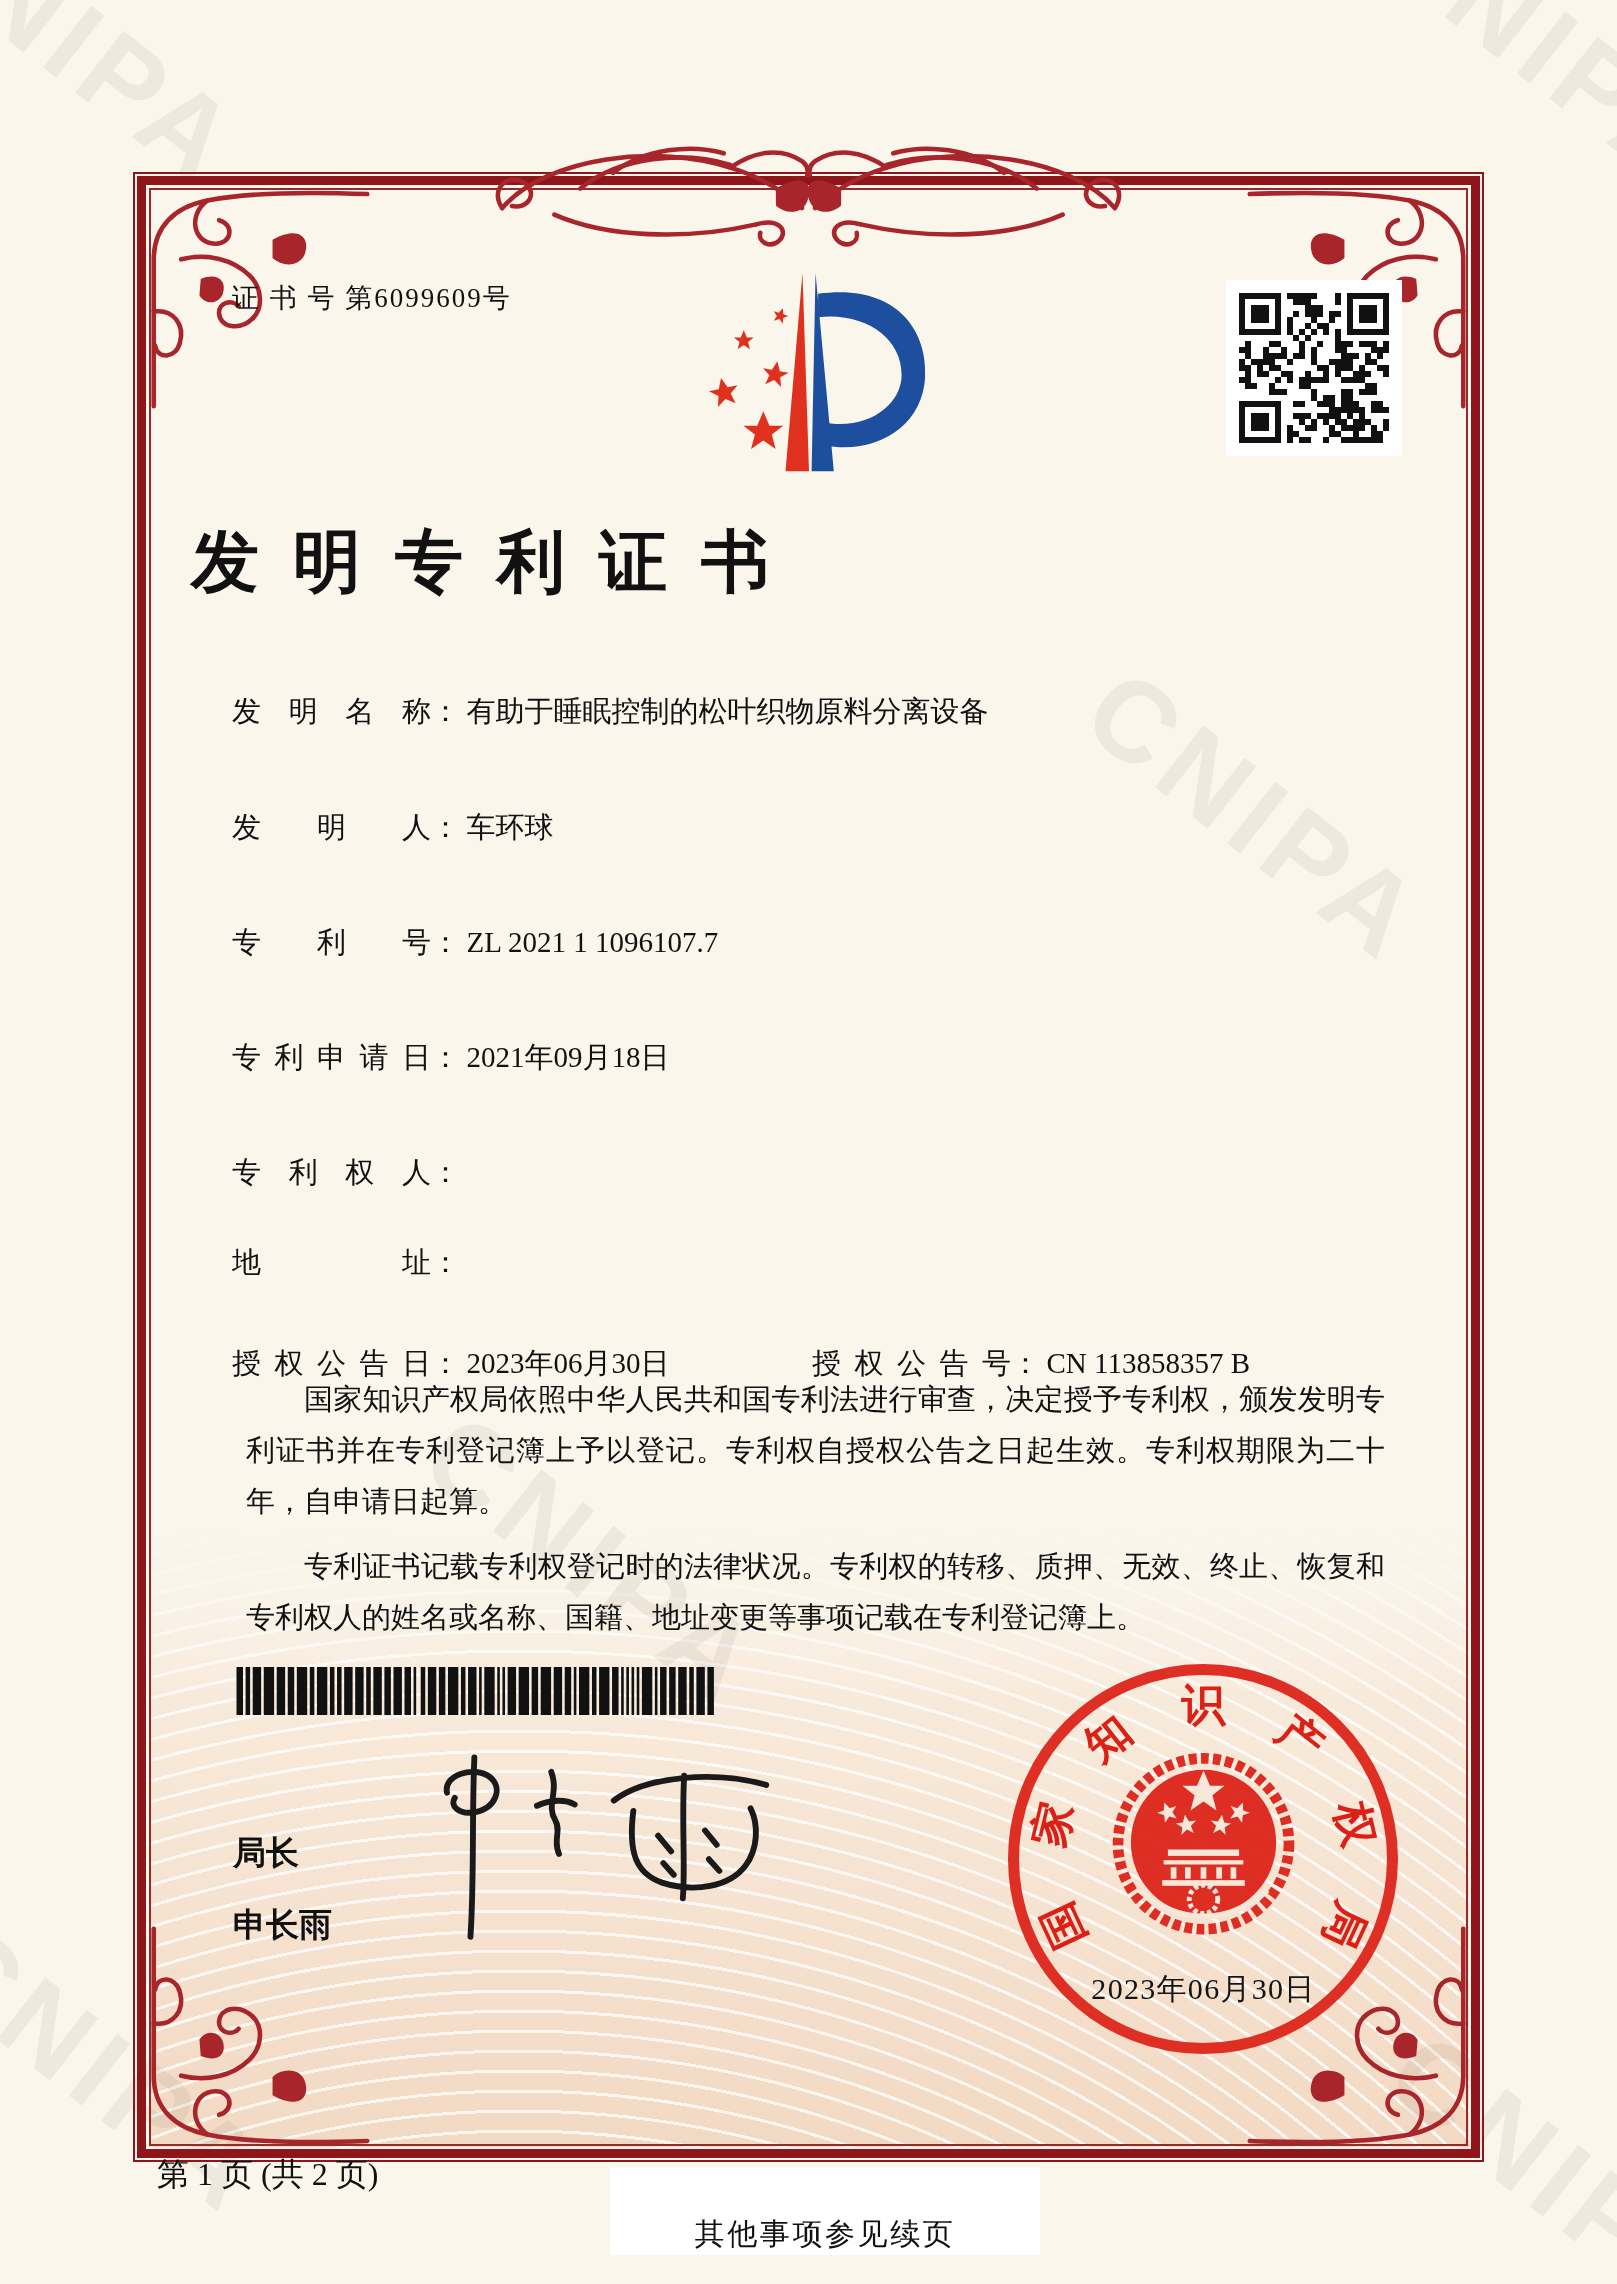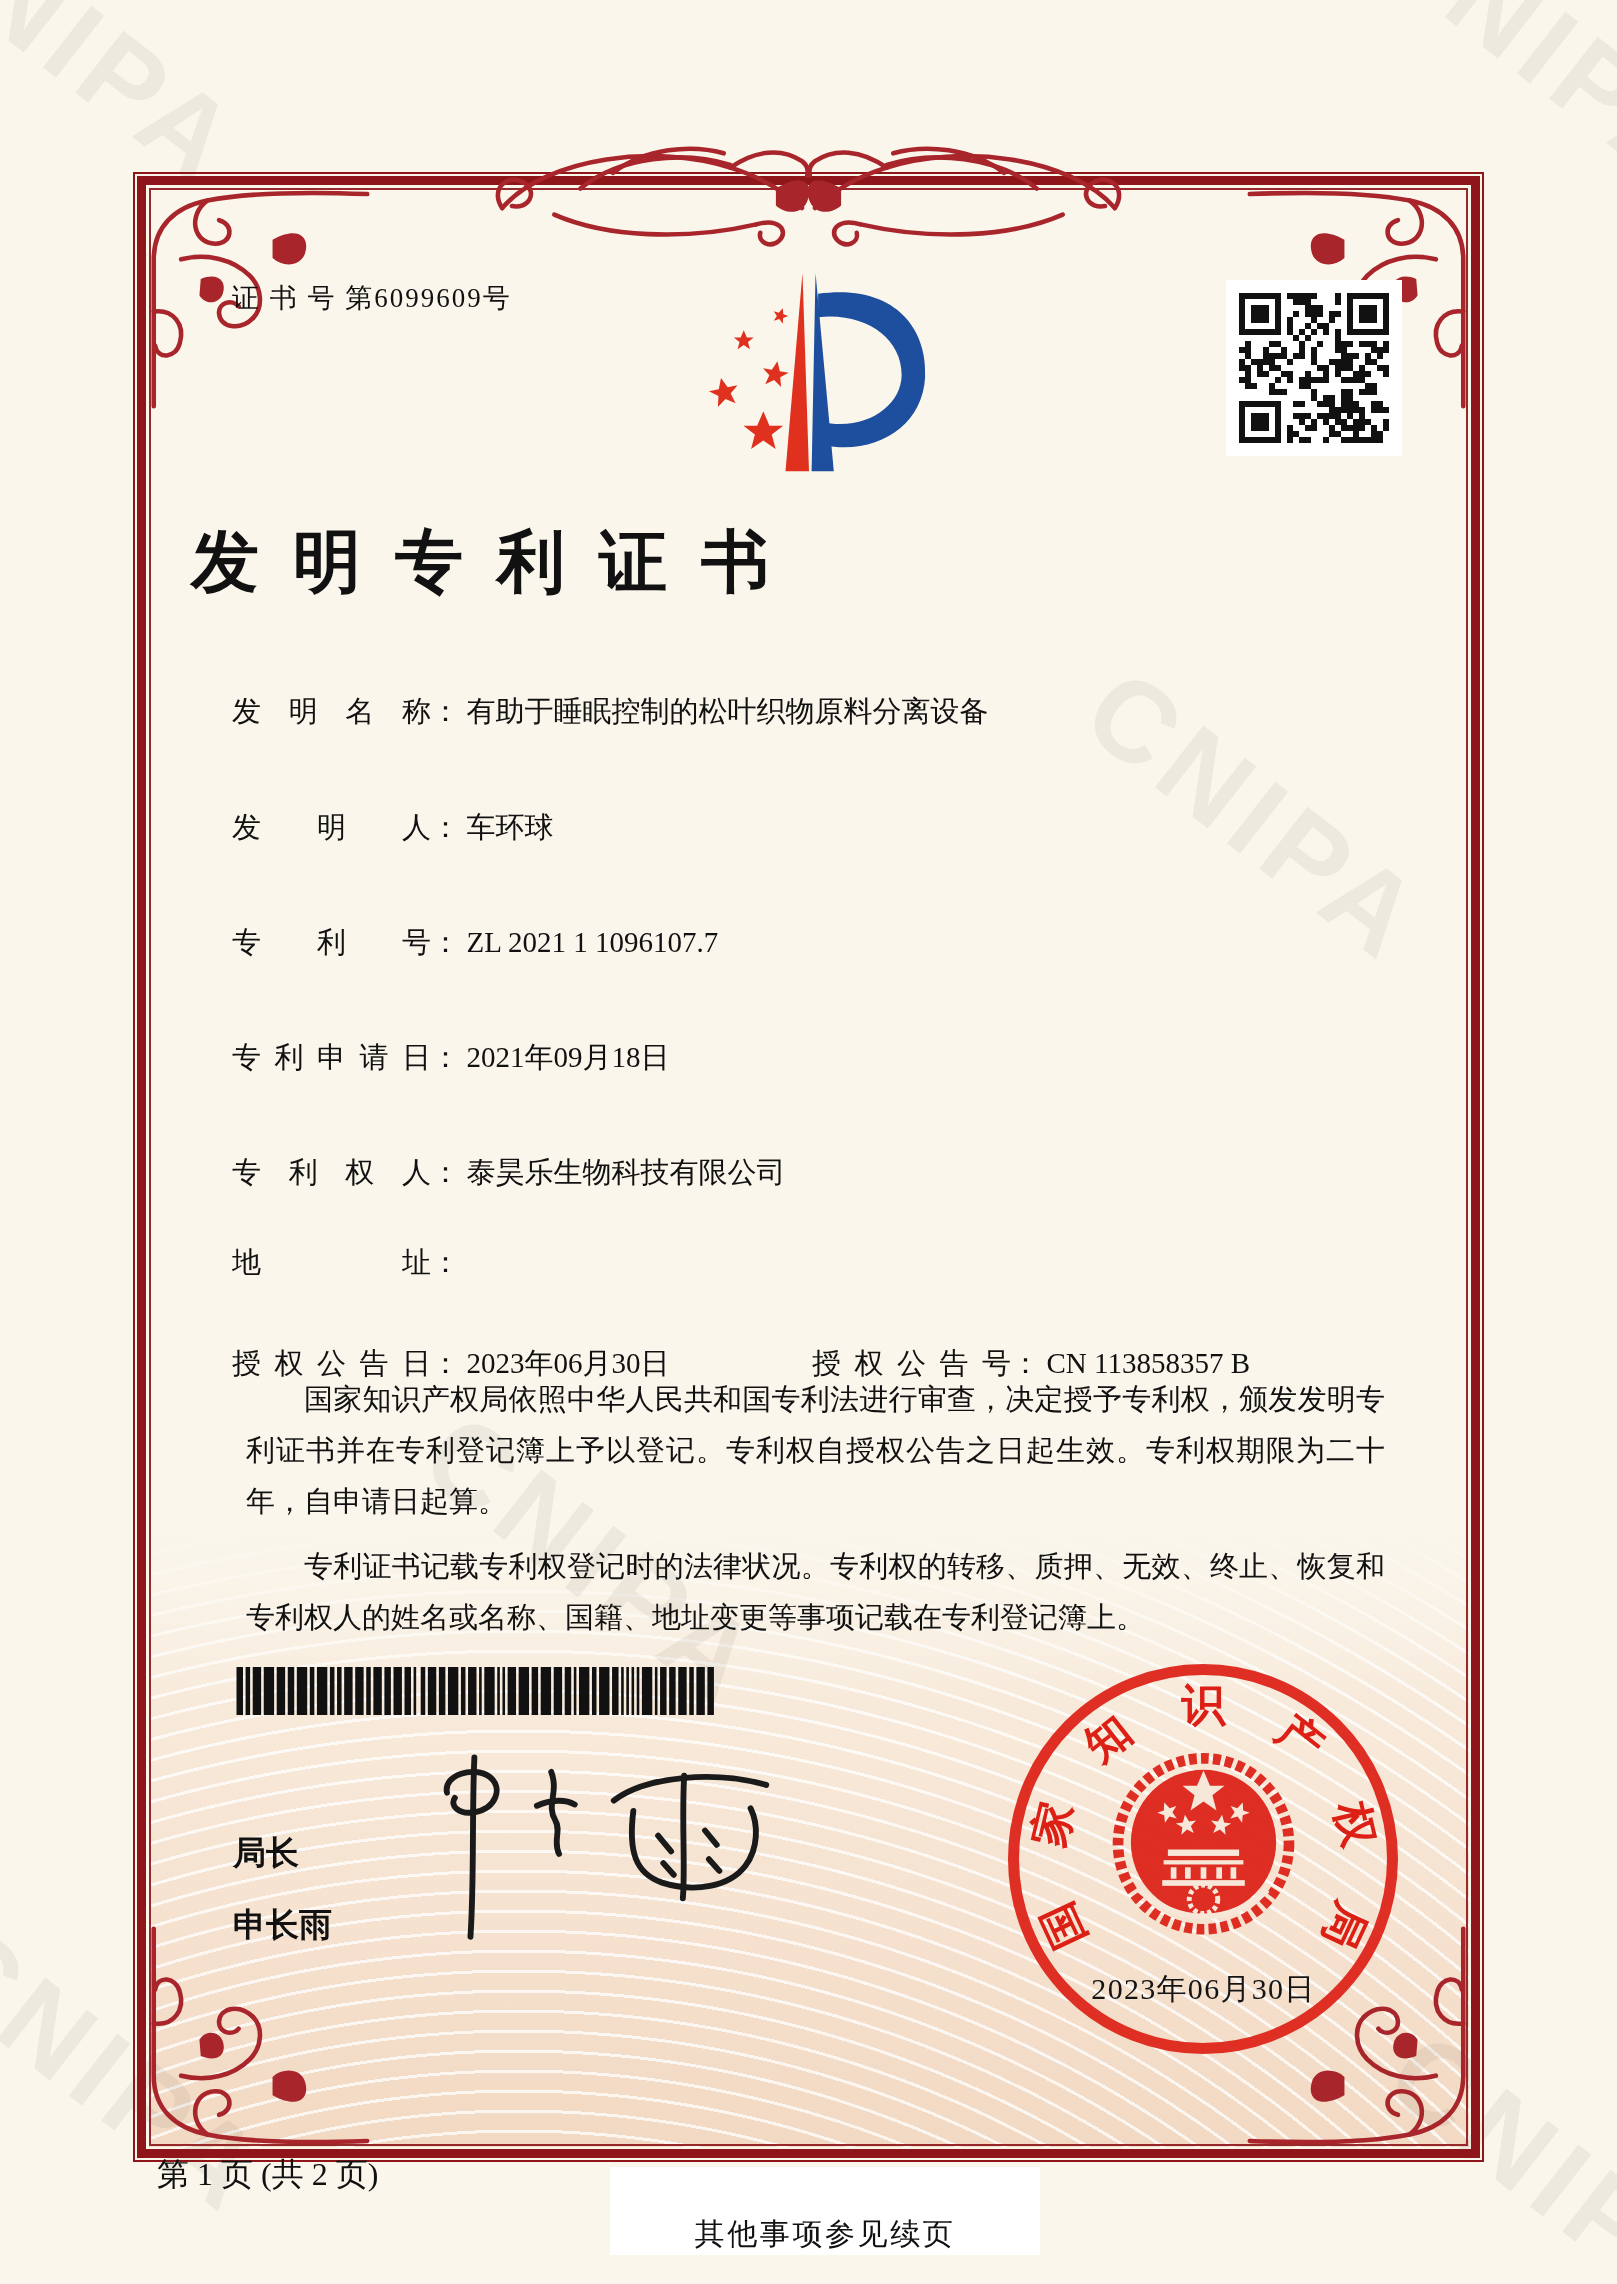--- a/index.html
+++ b/index.html
@@ -393,21 +393,21 @@
         <span>：</span>
       </span><span class="fvalue">2021年09月18日</span></div>
     <div class="frow r5"><span class="flabel">
         <span class="fchars">
           <span>专</span>
           <span>利</span>
           <span>权</span>
           <span>人</span>
         </span>
         <span>：</span>
-      </span><span class="fvalue">泰昊乐生物科技有限公司</span></div>
+      </span></div>
     <div class="frow r6"><span class="flabel">
         <span class="fchars">
           <span>地</span>
           <span>址</span>
         </span>
         <span>：</span>
       </span></div>
     <div class="frow r7"><span class="flabel">
         <span class="fchars">
           <span>授</span>

